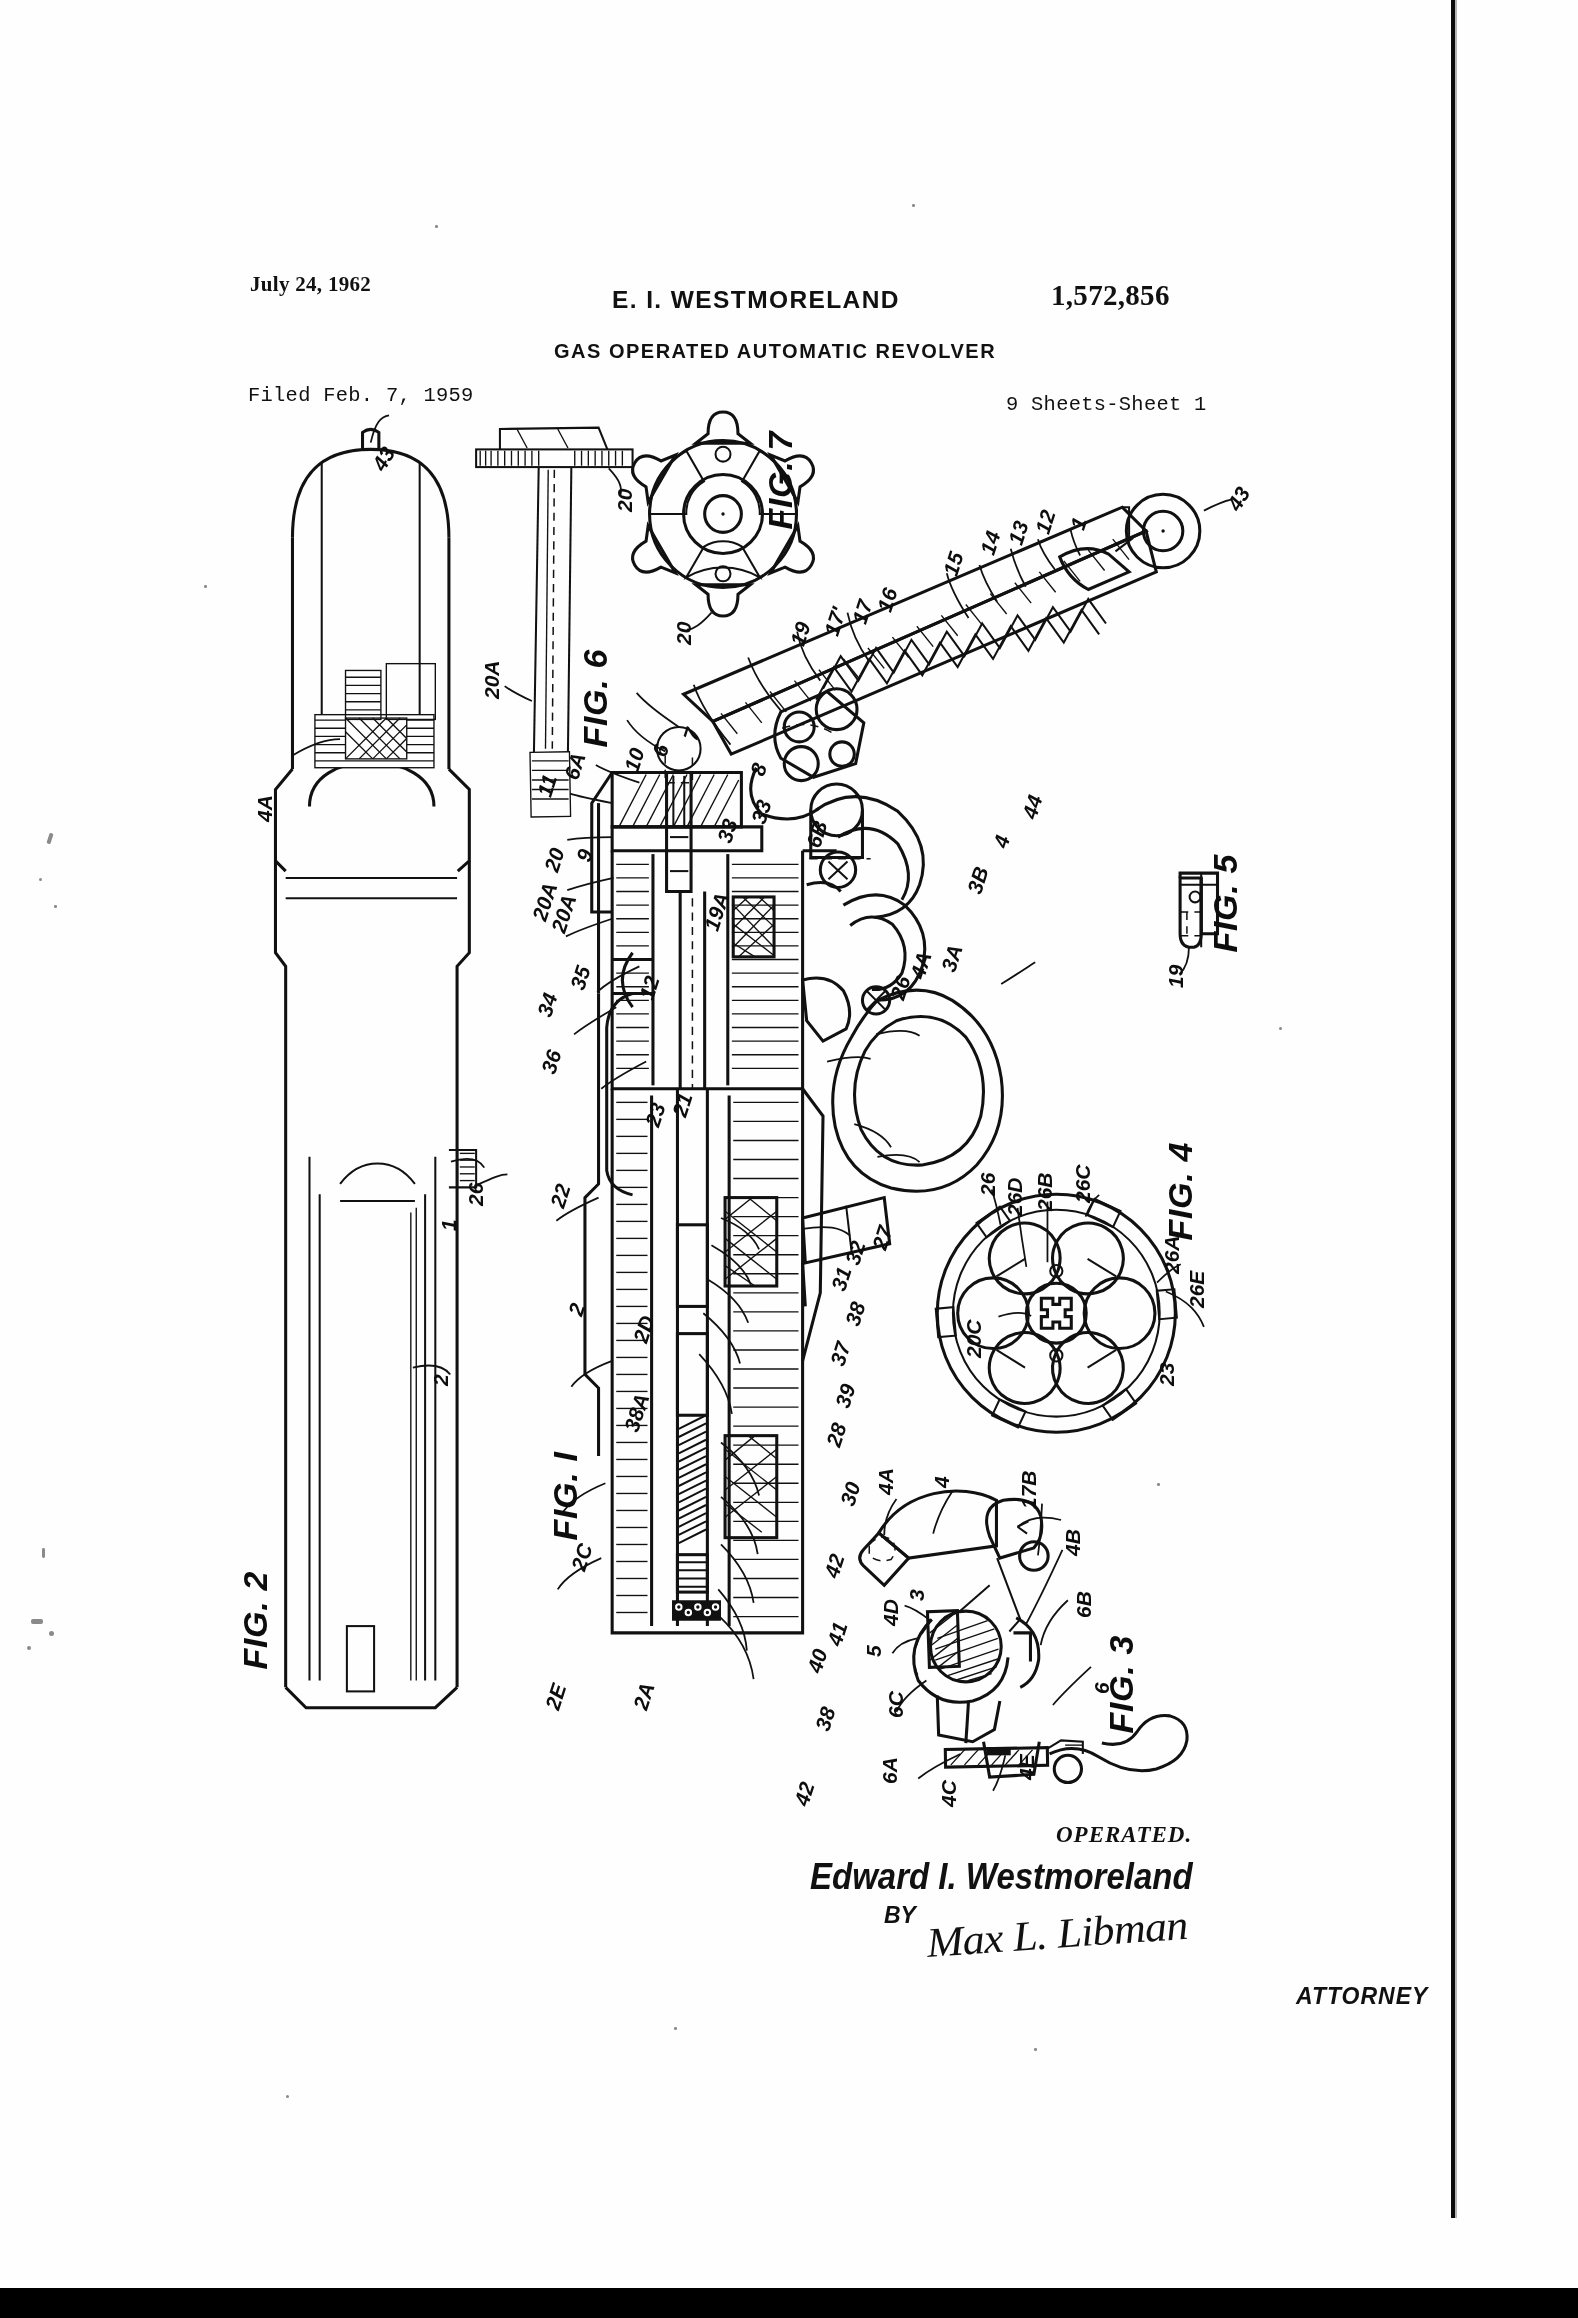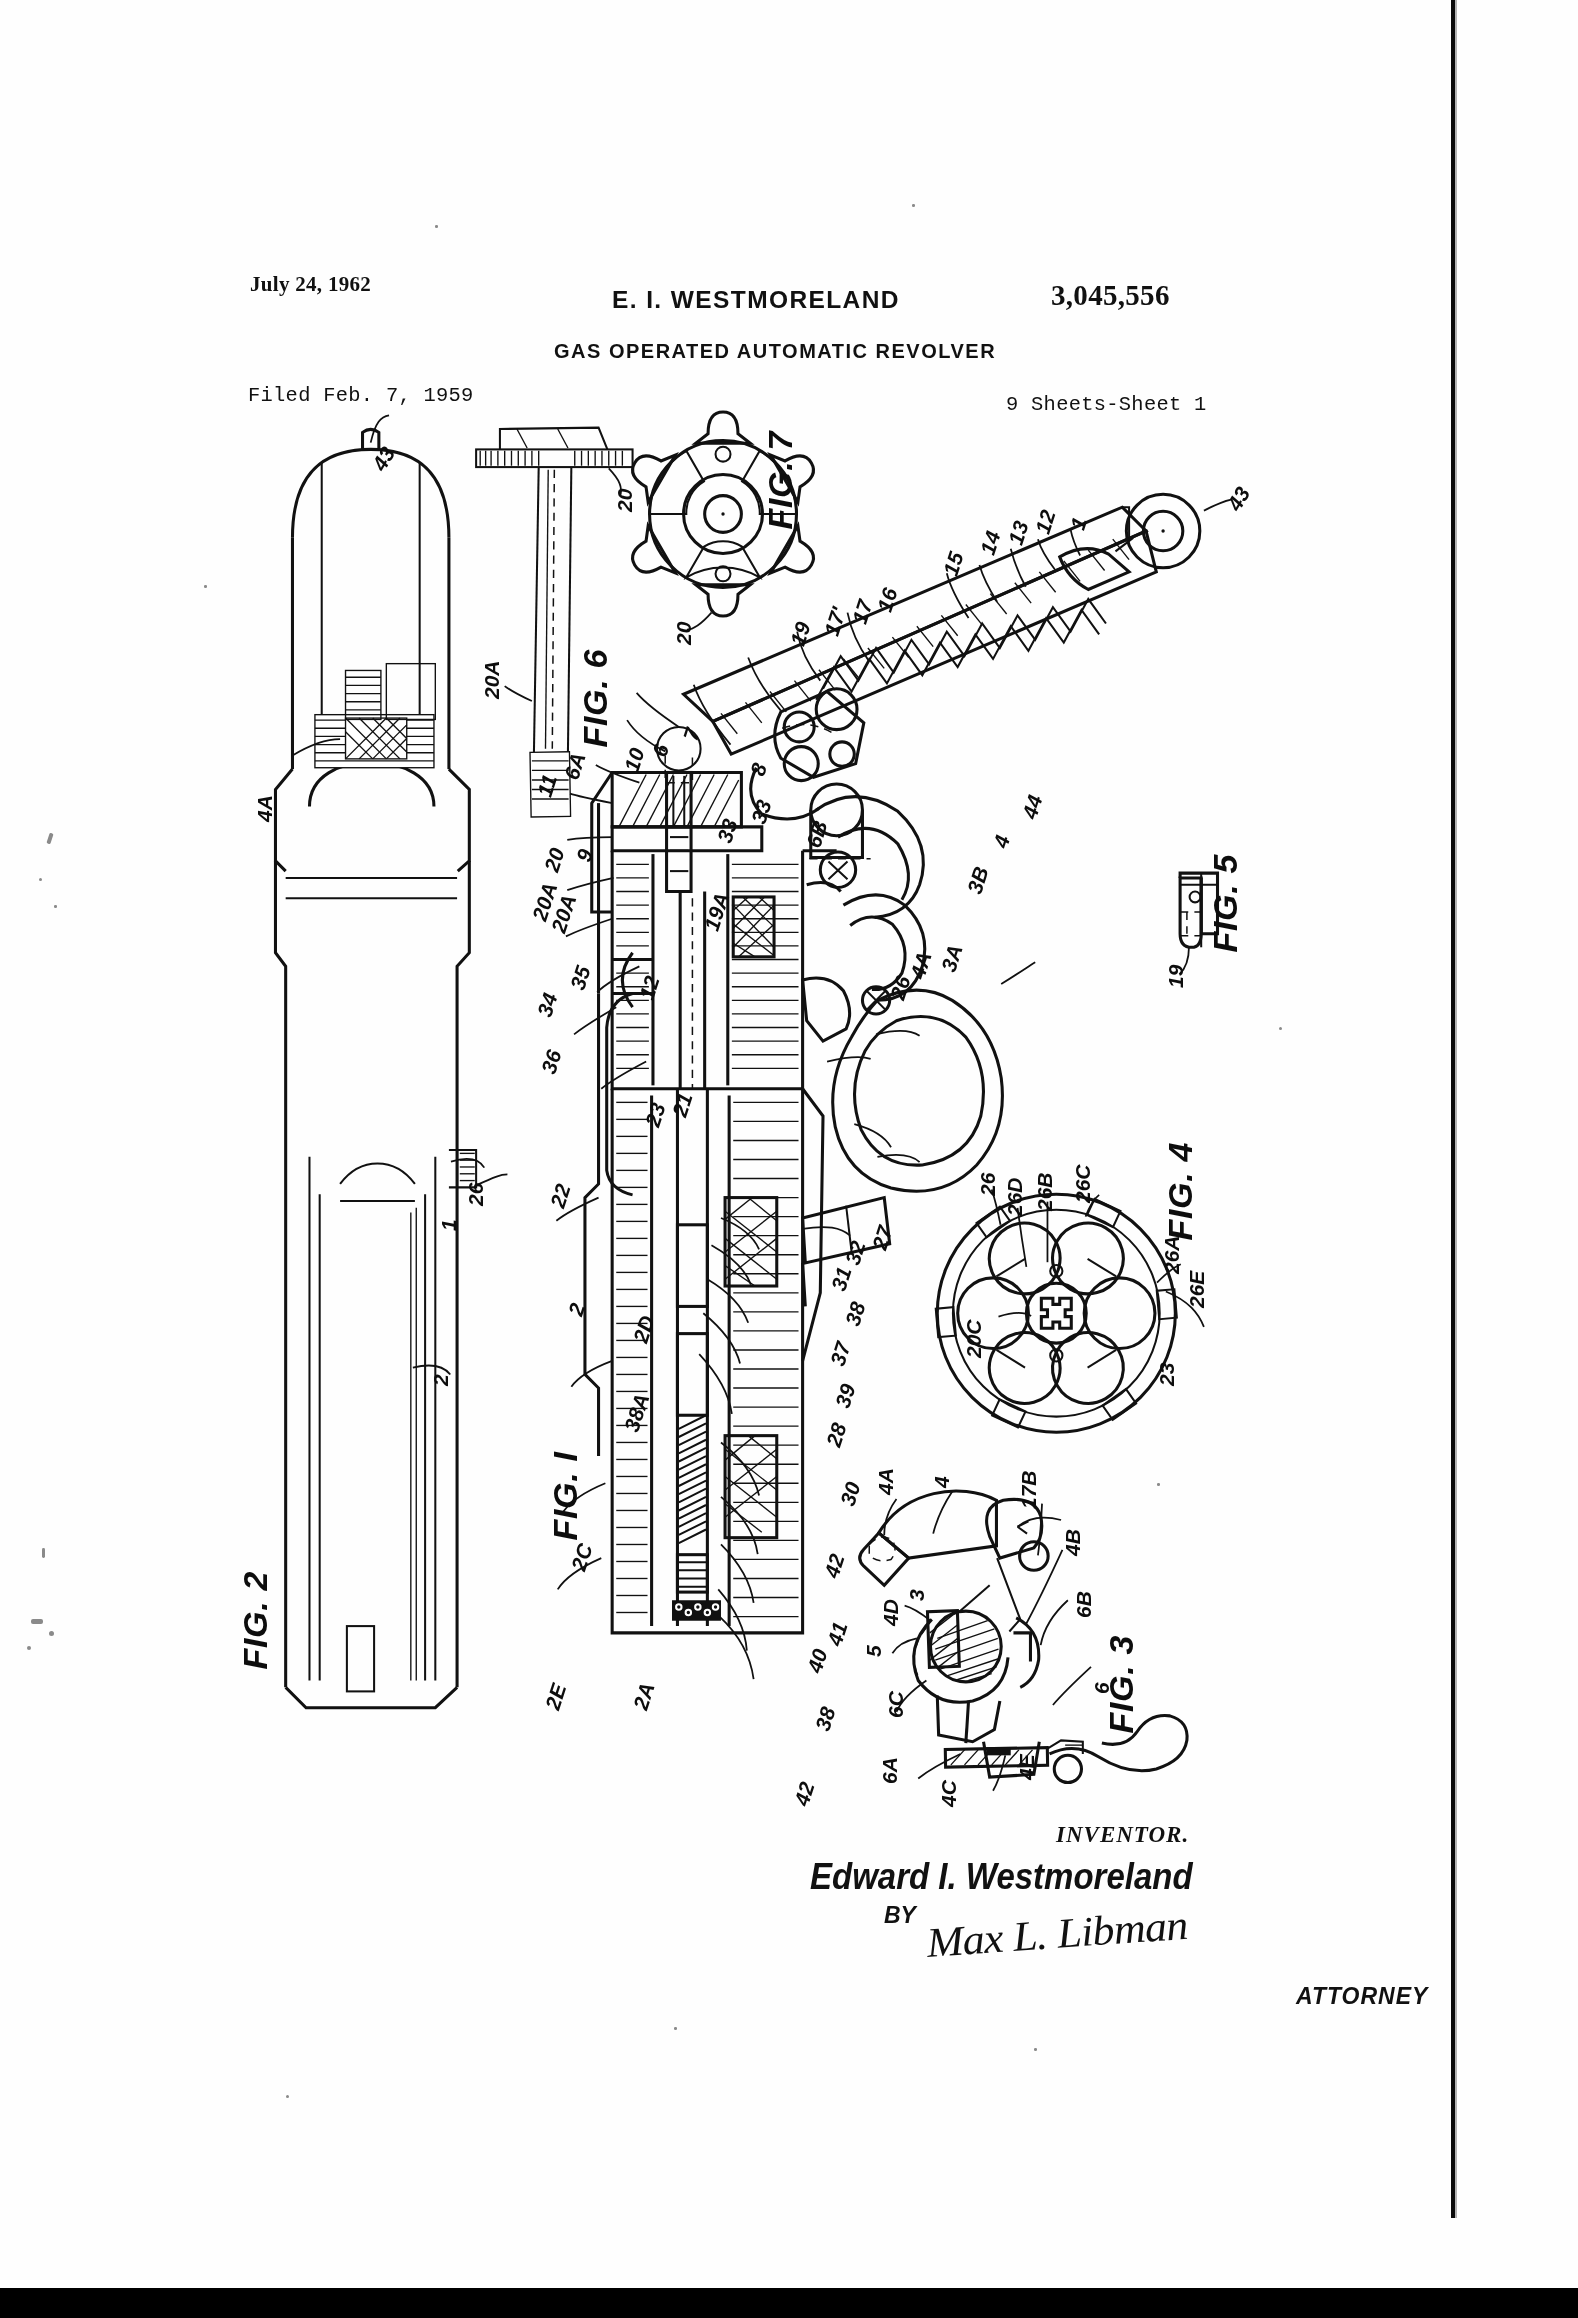--- a/index.html
+++ b/index.html
@@ -57,21 +57,21 @@
   .solidblk{fill:#111;}
   .wh{fill:#fff;}
 </style>
 </head>
 <body>
 
 <div id="page">
 
   <div class="hdr" id="hdr-date">July 24, 1962</div>
   <div class="hdr" id="hdr-inventor">E. I. WESTMORELAND</div>
-  <div class="hdr" id="hdr-patno">3,045,556</div>
+  <div class="hdr" id="hdr-patno">1,572,856</div>
   <div class="hdr" id="hdr-title">GAS OPERATED AUTOMATIC REVOLVER</div>
   <div class="hdr" id="hdr-filed">Filed Feb. 7, 1959</div>
   <div class="hdr" id="hdr-sheet">9 Sheets-Sheet 1</div>
 
   <svg class="draw" viewBox="0 0 2320 3408">
 
     <g>
 
       <path class="ln2" d="M430 790 C430 700 470 660 545 660 C620 660 660 700 660 790"></path>
 
@@ -761,21 +761,21 @@
   <div class="ref" style="left:837px;top:1353px;transform:rotate(-72deg);">37</div>
   <div class="ref" style="left:842px;top:1395px;transform:rotate(-72deg);">39</div>
   <div class="ref" style="left:833px;top:1434px;transform:rotate(-72deg);">28</div>
   <div class="ref" style="left:847px;top:1493px;transform:rotate(-72deg);">30</div>
   <div class="ref" style="left:831px;top:1565px;transform:rotate(-72deg);">42</div>
   <div class="ref" style="left:834px;top:1633px;transform:rotate(-72deg);">41</div>
   <div class="ref" style="left:814px;top:1660px;transform:rotate(-72deg);">40</div>
   <div class="ref" style="left:822px;top:1718px;transform:rotate(-72deg);">38</div>
   <div class="ref" style="left:801px;top:1793px;transform:rotate(-72deg);">42</div>
 
-  <div class="sig" id="sig-inventor-label">INVENTOR.</div>
+  <div class="sig" id="sig-inventor-label">OPERATED.</div>
   <div class="sig" id="sig-name">Edward I. Westmoreland</div>
   <div class="sig" id="sig-by">BY</div>
   <div class="sig" id="sig-signature">Max L. Libman</div>
   <div class="sig" id="sig-attorney">ATTORNEY</div>
 
   <div class="scan-edge"></div>
   <div class="scan-edge-soft"></div>
   <div class="bottom-bar2"></div>
   <div class="bottom-bar"></div>
 

